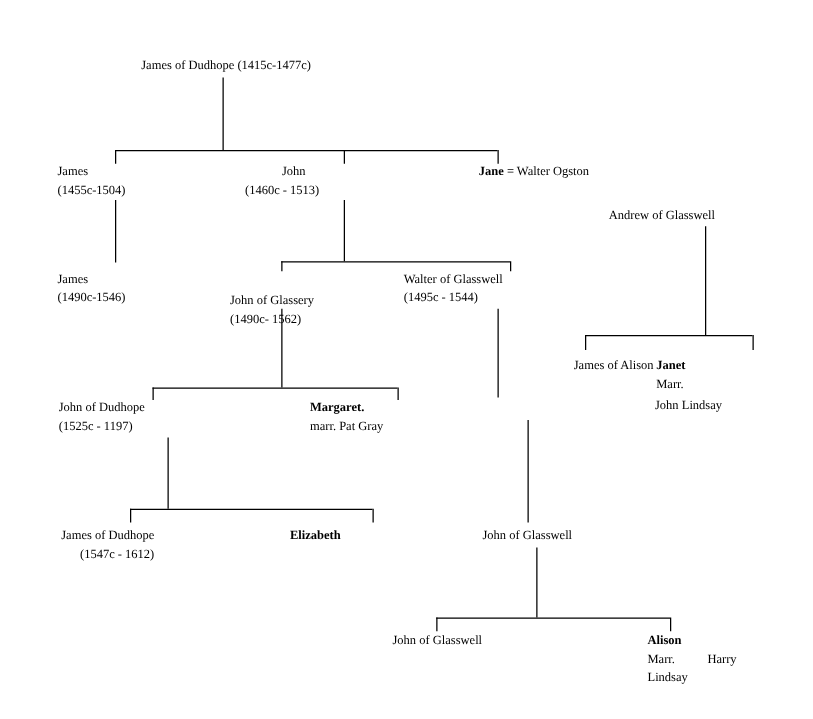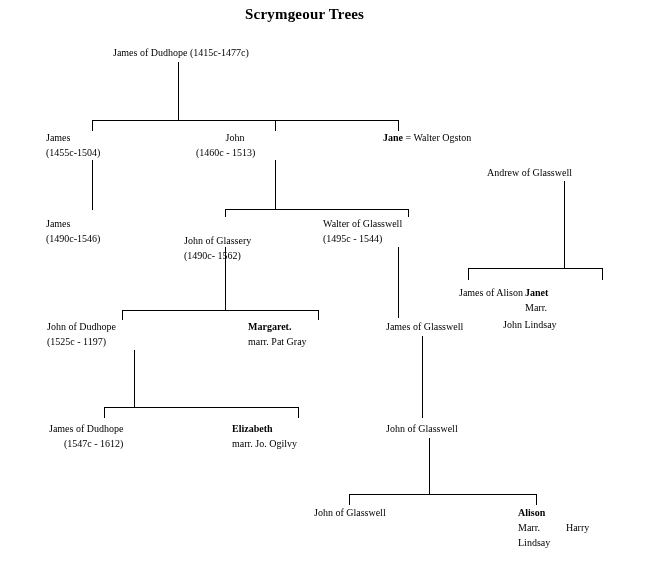--- a/index.html
+++ b/index.html
@@ -45,21 +45,20 @@
     position: absolute;
     width: 0;
     border-left: 1px solid #000000;
   }
 </style>
 </head>
 <body>
 
 <div id="canvas">
 
-  <div class="title" style="left:245px; top:6px;">Scrymgeour Trees</div>
 
   <div class="node" style="left:113px; top:45px;">
     <span class="nm">James of Dudhope (1415c-1477c)</span>
   </div>
 
   <div class="vline" style="left:178px; top:62px; height:58px;"></div>
 
   <div class="hline" style="left:92px; top:120px; width:306px;"></div>
   <div class="vline" style="left:92px; top:120px; height:11px;"></div>
   <div class="vline" style="left:275px; top:120px; height:11px;"></div>
@@ -111,60 +110,56 @@
   </div>
 
   <div class="node" style="left:459px; top:285px;">
     <span class="nm">James of Alison</span>
   </div>
 
   <div class="node center" style="left:525px; top:285px; width:78px;">
     <span class="nm bold">Janet</span>
     <span class="dt">Marr.</span>
   </div>
-  <div class="node" style="left:503px; top:317px;text-align:center;">
+  <div class="node" style="left:524px; top:317px;text-align:center;">
     <span class="nm">John Lindsay</span>
   </div>
 
   <div class="vline" style="left:225px; top:247px; height:63px;"></div>
   <div class="hline" style="left:122px; top:310px; width:196px;"></div>
   <div class="vline" style="left:122px; top:310px; height:10px;"></div>
   <div class="vline" style="left:318px; top:310px; height:10px;"></div>
 
   <div class="vline" style="left:398px; top:247px; height:71px;"></div>
 
   <div class="node" style="left:47px; top:319px;">
     <span class="nm">John of Dudhope</span>
     <span class="dt">(1525c - 1197)</span>
   </div>
 
   <div class="node center" style="left:248px; top:319px; width:140px;">
     <span class="nm bold">Margaret.</span>
     <span class="dt">marr. Pat Gray</span>
   </div>
 
-  <div class="node" style="left:386px; top:319px;">
-    <span class="nm">James of Glasswell</span>
-  </div>
 
   <div class="vline" style="left:134px; top:350px; height:57px;"></div>
   <div class="hline" style="left:104px; top:407px; width:194px;"></div>
   <div class="vline" style="left:104px; top:407px; height:11px;"></div>
   <div class="vline" style="left:298px; top:407px; height:11px;"></div>
 
   <div class="vline" style="left:422px; top:336px; height:82px;"></div>
 
   <div class="node" style="left:49px; top:421px;text-align:right;">
     <span class="nm">James of Dudhope</span>
     <span class="dt">(1547c - 1612)</span>
   </div>
 
   <div class="node center" style="left:232px; top:421px; width:133px;">
     <span class="nm bold">Elizabeth</span>
-    <span class="dt">marr. Jo. Ogilvy</span>
   </div>
 
   <div class="node" style="left:386px; top:421px;">
     <span class="nm">John of Glasswell</span>
   </div>
 
   <div class="vline" style="left:429px; top:438px; height:56px;"></div>
   <div class="hline" style="left:349px; top:494px; width:187px;"></div>
   <div class="vline" style="left:349px; top:494px; height:11px;"></div>
   <div class="vline" style="left:536px; top:494px; height:11px;"></div>

